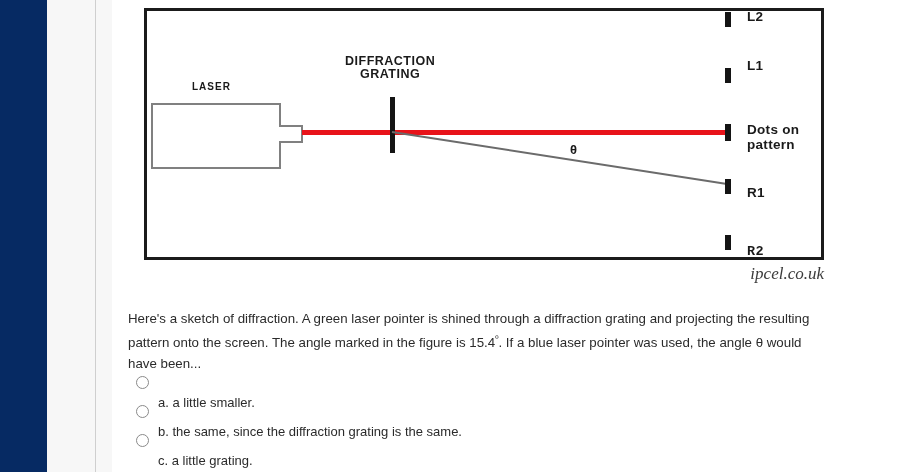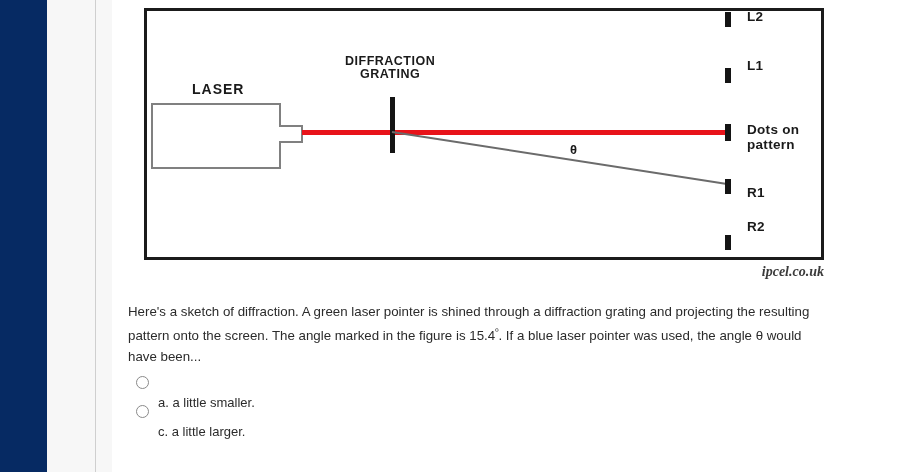--- a/index.html
+++ b/index.html
@@ -78,21 +78,21 @@
   .fig-label {
     position: absolute;
     font-family: "Liberation Sans", sans-serif;
     font-weight: bold;
     color: #1a1a1a;
     white-space: nowrap;
     letter-spacing: 0.4px;
   }
   #label-laser {
     left: 45px; top: 70px;
-    font-size: 14px;
+    font-size: 10px;
     letter-spacing: 1px;
   }
   #label-grating {
     left: 190px; top: 44px;
     font-size: 12.5px;
     text-align: center;
     line-height: 13px;
     letter-spacing: 0.5px;
     margin-left: 8px;
   }
@@ -162,38 +162,37 @@
     font-weight: bold;
     font-size: 13.5px;
     color: #1a1a1a;
     white-space: nowrap;
     letter-spacing: 0.3px;
   }
   #screen-label-l2 { top: -2px; }
   #screen-label-l1 { top: 47px; }
   #screen-label-dots { top: 111px; line-height: 15px; }
   #screen-label-r1 { top: 174px; }
-  #screen-label-r2 { top: 208px; }
+  #screen-label-r2 { top: 233px; font-family: Liberation Mono, monospace; }
 
   #figure-credit {
     position: absolute;
     left: 16px; top: 264px;
     width: 680px;
     text-align: right;
     font-family: "Liberation Serif", serif;
     font-style: italic;
-    font-size: 14px;
+    font-size: 17px;
     color: #3b3b3b;
-    font-weight: bold;
   }
 
   
   #question-block {
     position: absolute;
-    left: 16px; top: 301px;
+    left: 16px; top: 308px;
     width: 690px;
   }
   #question-text {
     font-family: "Liberation Sans", sans-serif;
     font-size: 13.3px;
     line-height: 21px;
     color: #2b2b2b;
   }
   #question-text .sup {
     font-size: 9px;
@@ -287,21 +286,25 @@
     <div id="question-text"><span>Here's a sketch of diffraction.  A green laser pointer is shined through a diffraction grating and projecting the resulting pattern onto the screen.  The angle marked in the figure is 15.4</span><span class="sup">º</span><span>. If a blue laser pointer was used, the angle θ would have been...</span></div>
   </div>
 
   <div id="options-list">
 
     <div class="option-row">
       <span class="option-radio"></span>
       <span class="option-label">a. a little smaller.</span>
     </div>
 
-
     <div class="option-row">
       <span class="option-radio"></span>
-      <span class="option-label">c. a little larger.</span>
+      <span class="option-label">b. the same, since the diffraction grating is the same.</span>
     </div>
 
+    <div class="option-row">
+      <span class="option-radio"></span>
+      <span class="option-label">c. a little grating.</span>
+    </div>
+
   </div>
 
 </div>
 
 </body></html>

